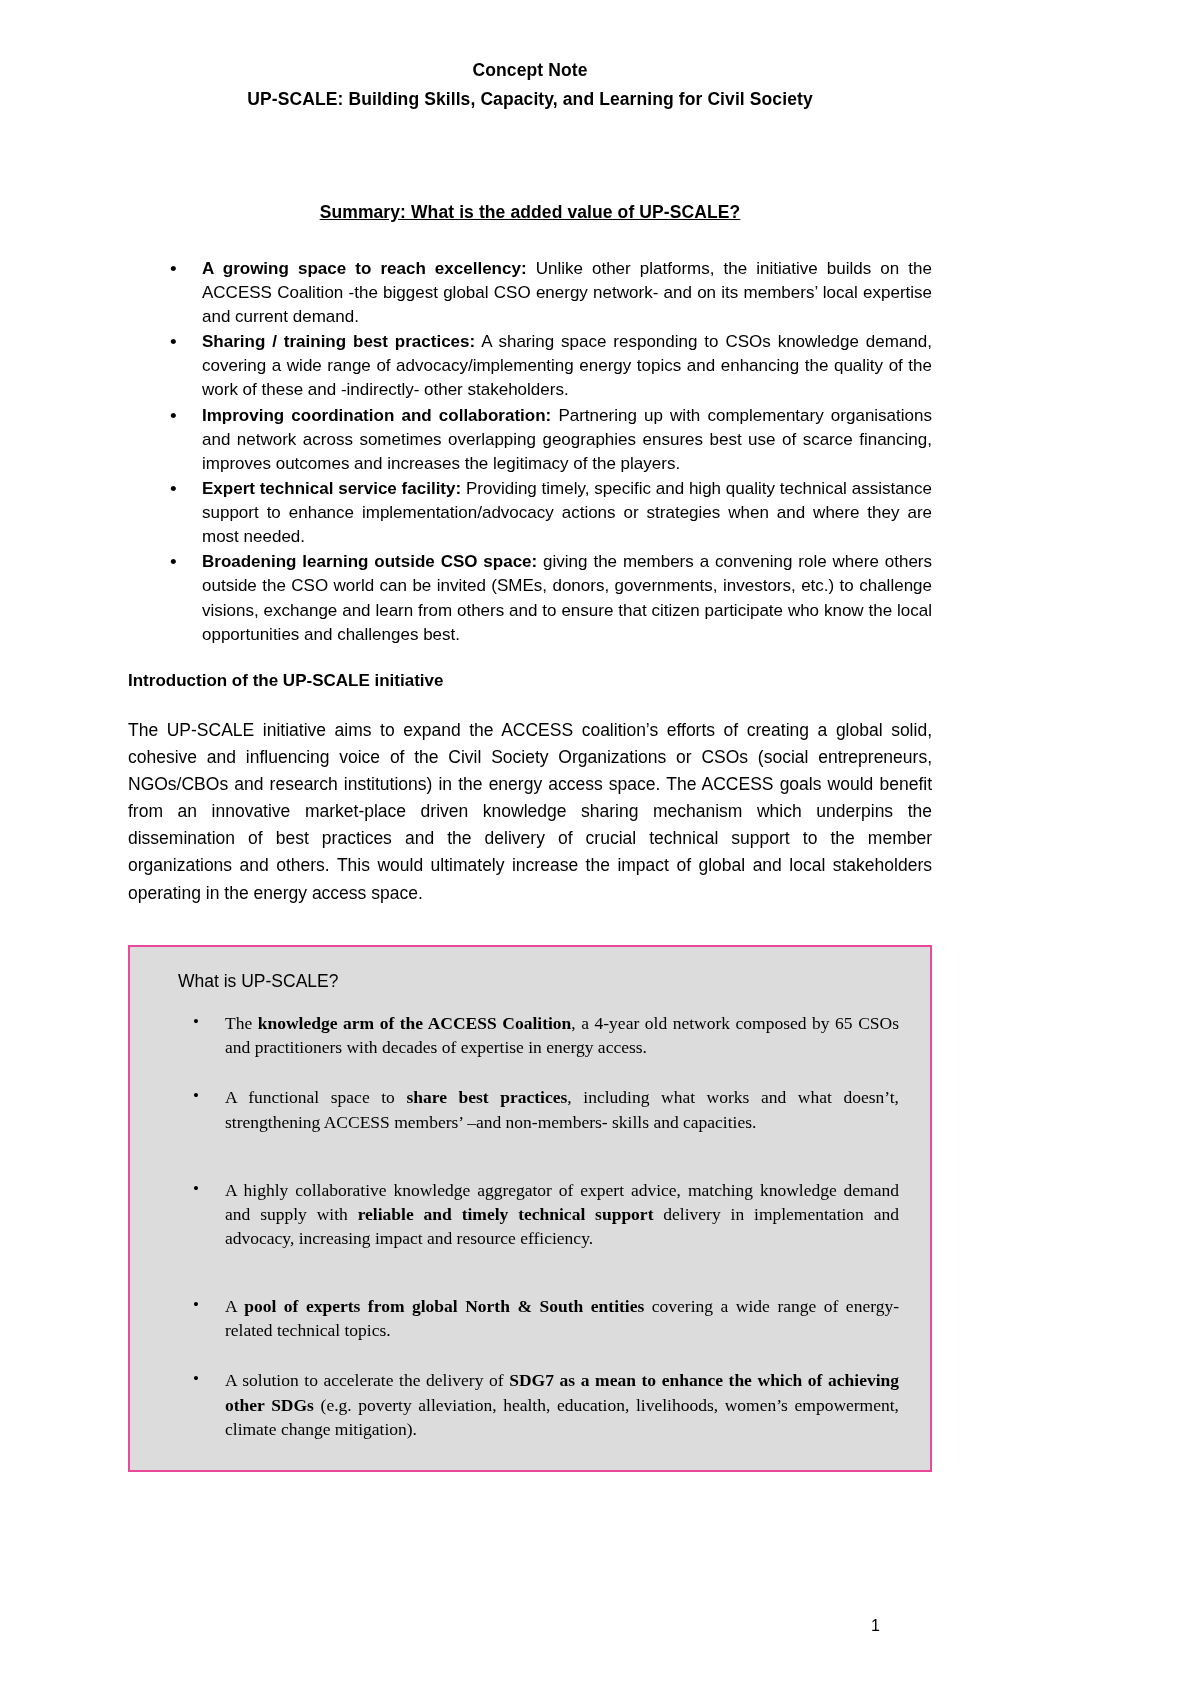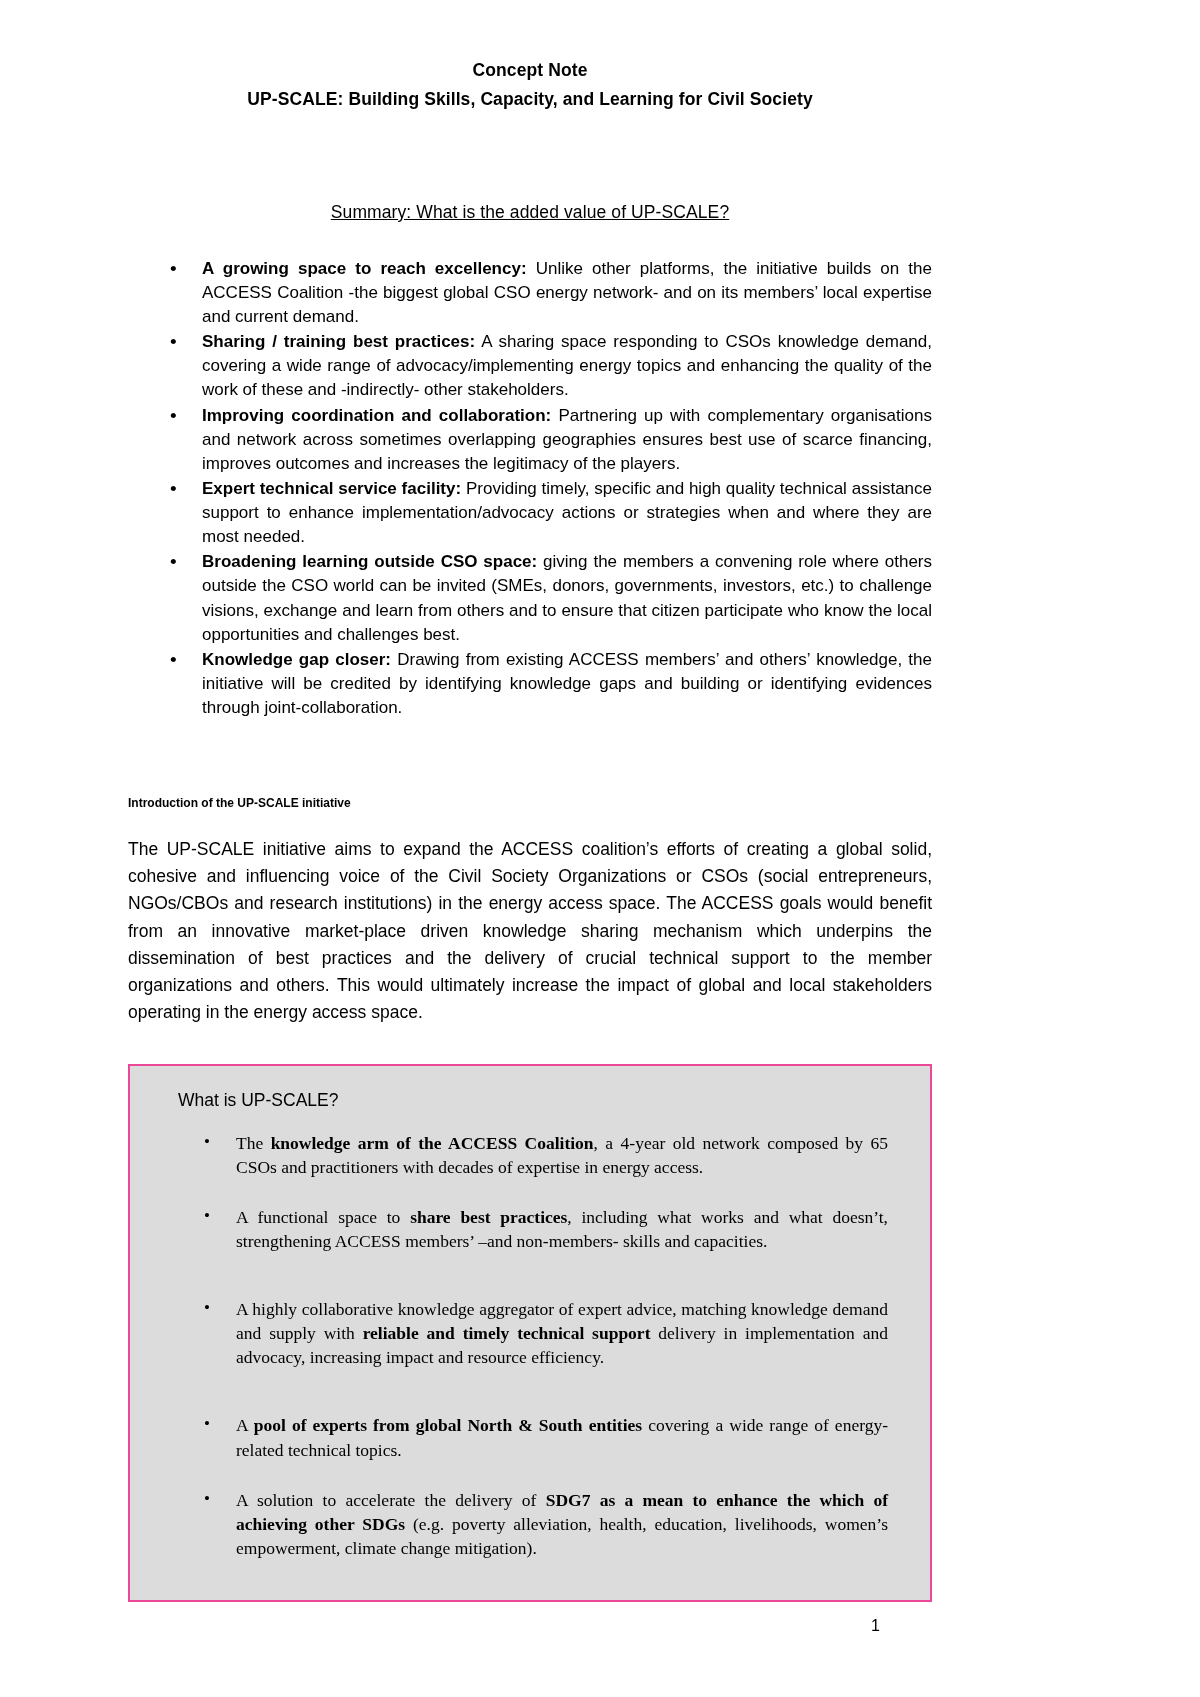--- a/index.html
+++ b/index.html
@@ -29,21 +29,21 @@
     font-weight: bold;
     font-size: 17.5px;
     line-height: 1.65;
     letter-spacing: 0.1px;
   }
   .doc-header .hline { display: block; }
 
   
   .summary-heading {
     text-align: center;
-    font-weight: normal;
+    font-weight: bold;
     font-size: 17.5px;
     text-decoration: underline;
     margin-top: 88px;
     letter-spacing: 0.1px;
   }
 
   
   ul.sans-list {
     margin: 34px 0 0 0;
     padding: 0 0 0 40px;
@@ -63,22 +63,22 @@
     left: 2px;
     top: -1px;
     font-size: 19px;
     line-height: 1.42;
   }
   .lead { font-weight: bold; }
 
   
   .section-heading {
     font-weight: bold;
-    font-size: 12px;
-    margin-top: 76px;
+    font-size: 17px;
+    margin-top: 24px;
     margin-bottom: 0;
   }
 
   
   p.body-par {
     font-size: 17.5px;
     line-height: 1.55;
     text-align: justify;
     margin: 26px 0 0 0;
   }
@@ -91,21 +91,21 @@
     padding: 22px 26px 24px 26px;
     box-sizing: border-box;
   }
   .callout-title {
     font-family: "Liberation Sans", sans-serif;
     font-size: 17.5px;
     line-height: 1.4;
     margin: 0 0 12px 22px;
   }
   ul.serif-list {
-    margin: 16px;
+    margin: 5px;
     padding: 0 0 0 26px;
     list-style: none;
   }
   ul.serif-list > li {
     position: relative;
     font-family: "Liberation Serif", serif;
     font-size: 17.5px;
     line-height: 1.38;
     text-align: justify;
     padding-left: 38px;
@@ -152,23 +152,20 @@
     </li>
     <li>
       <span class="lead">Improving coordination and collaboration:</span><span> Partnering up with complementary organisations and network across sometimes overlapping geographies ensures best use of scarce financing, improves outcomes and increases the legitimacy of the players.</span>
     </li>
     <li>
       <span class="lead">Expert technical service facility:</span><span> Providing timely, specific and high quality technical assistance support to enhance implementation/advocacy actions or strategies when and where they are most needed.</span>
     </li>
     <li>
       <span class="lead">Broadening learning outside CSO space:</span><span> giving the members a convening role where others outside the CSO world can be invited (SMEs, donors, governments, investors, etc.) to challenge visions, exchange and learn from others and to ensure that citizen participate who know the local opportunities and challenges best.</span>
     </li>
-    <li>
-      <span class="lead">Knowledge gap closer:</span><span> Drawing from existing ACCESS members’ and others’ knowledge, the initiative will be credited by identifying knowledge gaps and building or identifying evidences through joint-collaboration.</span>
-    </li>
   </ul>
 
   <div class="section-heading">Introduction of the UP-SCALE initiative</div>
 
   <p class="body-par">The UP-SCALE initiative aims to expand the ACCESS coalition’s efforts of creating a global solid, cohesive and influencing voice of the Civil Society Organizations or CSOs (social entrepreneurs, NGOs/CBOs and research institutions) in the energy access space. The ACCESS goals would benefit from an innovative market-place driven knowledge sharing mechanism which underpins the dissemination of best practices and the delivery of crucial technical support to the member organizations and others. This would ultimately increase the impact of global and local stakeholders operating in the energy access space.</p>
 
   <div class="callout">
     <div class="callout-title">What is UP-SCALE?</div>
     <ul class="serif-list">
       <li>

